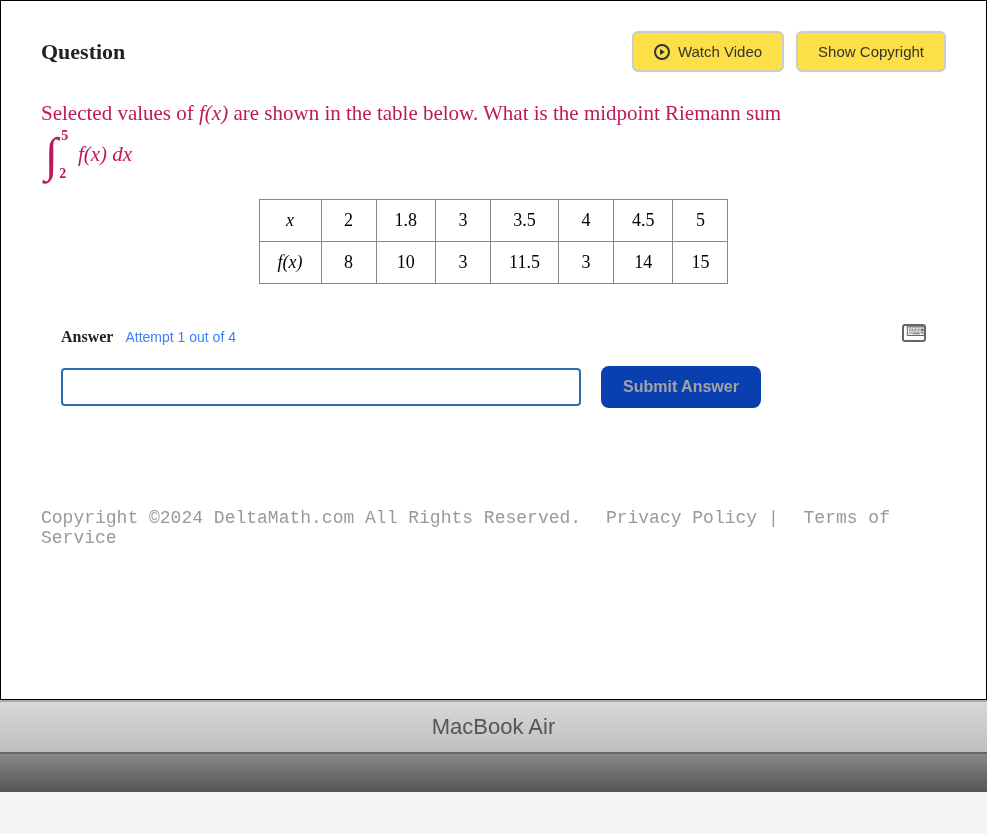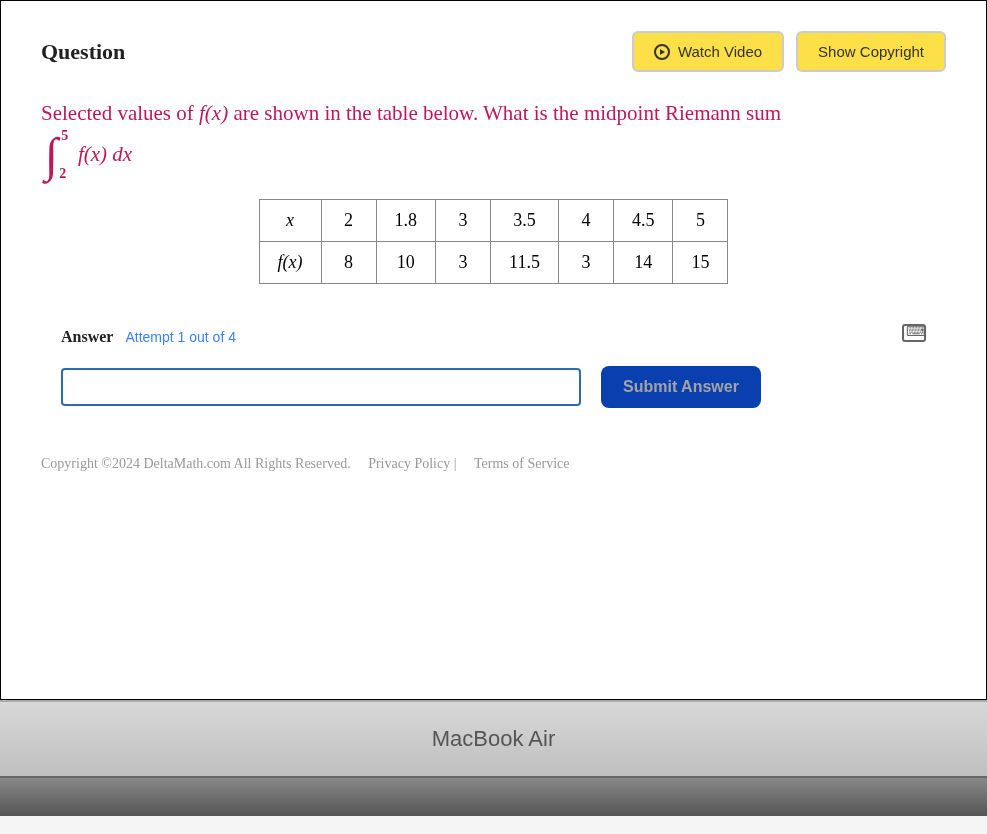--- a/index.html
+++ b/index.html
@@ -166,29 +166,29 @@
   color: #a3a3a3;
   border: none;
   padding: 12px 22px;
   font-size: 16px;
   font-weight: bold;
   font-family: -apple-system, Arial, sans-serif;
   border-radius: 8px;
   cursor: pointer;
 }
 .footer {
-  margin-top: 48px;
-  font-family: Liberation Serif, serif;
-  font-size: 14px;
+  margin-top: 100px;
+  font-family: Liberation Mono, monospace;
+  font-size: 18px;
   color: #999;
 }
 .footer a { color: #999; text-decoration: none; margin-left: 14px; }
 .laptop-bezel {
   background: linear-gradient(#d8d8d8, #bfbfbf);
-  height: 76px;
+  height: 52px;
   display: flex;
   align-items: center;
   justify-content: center;
   border-top: 2px solid #aaa;
 }
 .laptop-label {
   font-family: -apple-system, "Helvetica Neue", Arial, sans-serif;
   font-size: 22px;
   color: #555;
   font-weight: 400;

